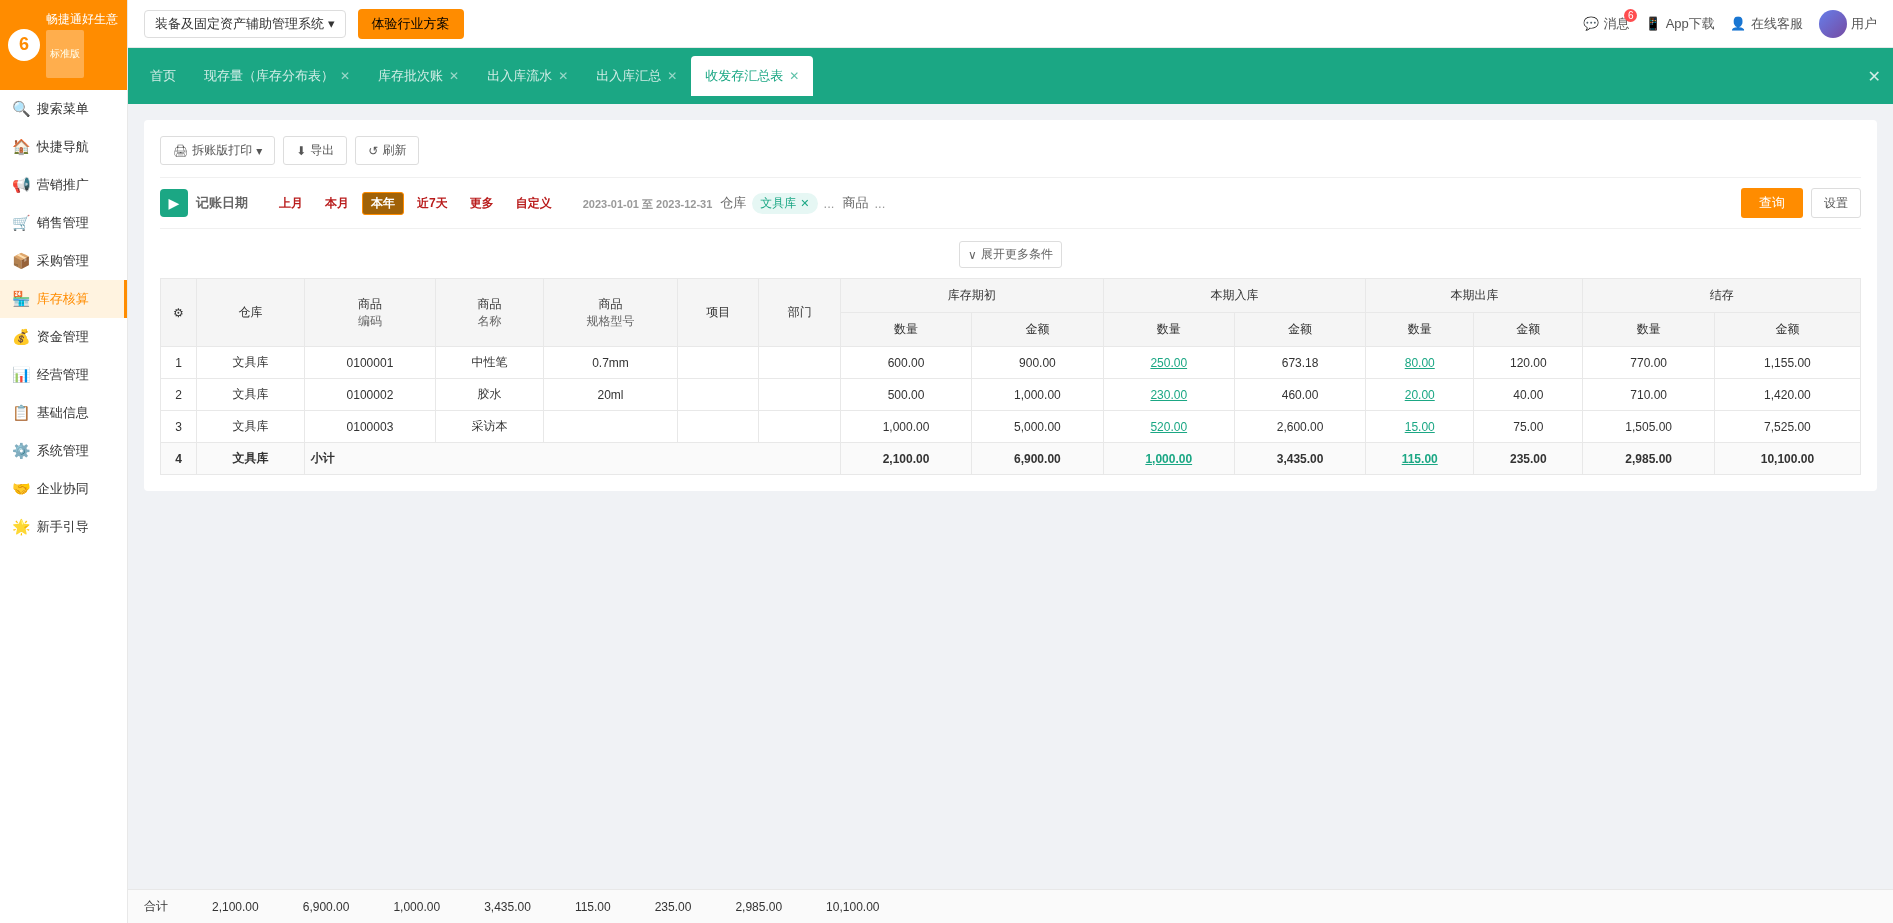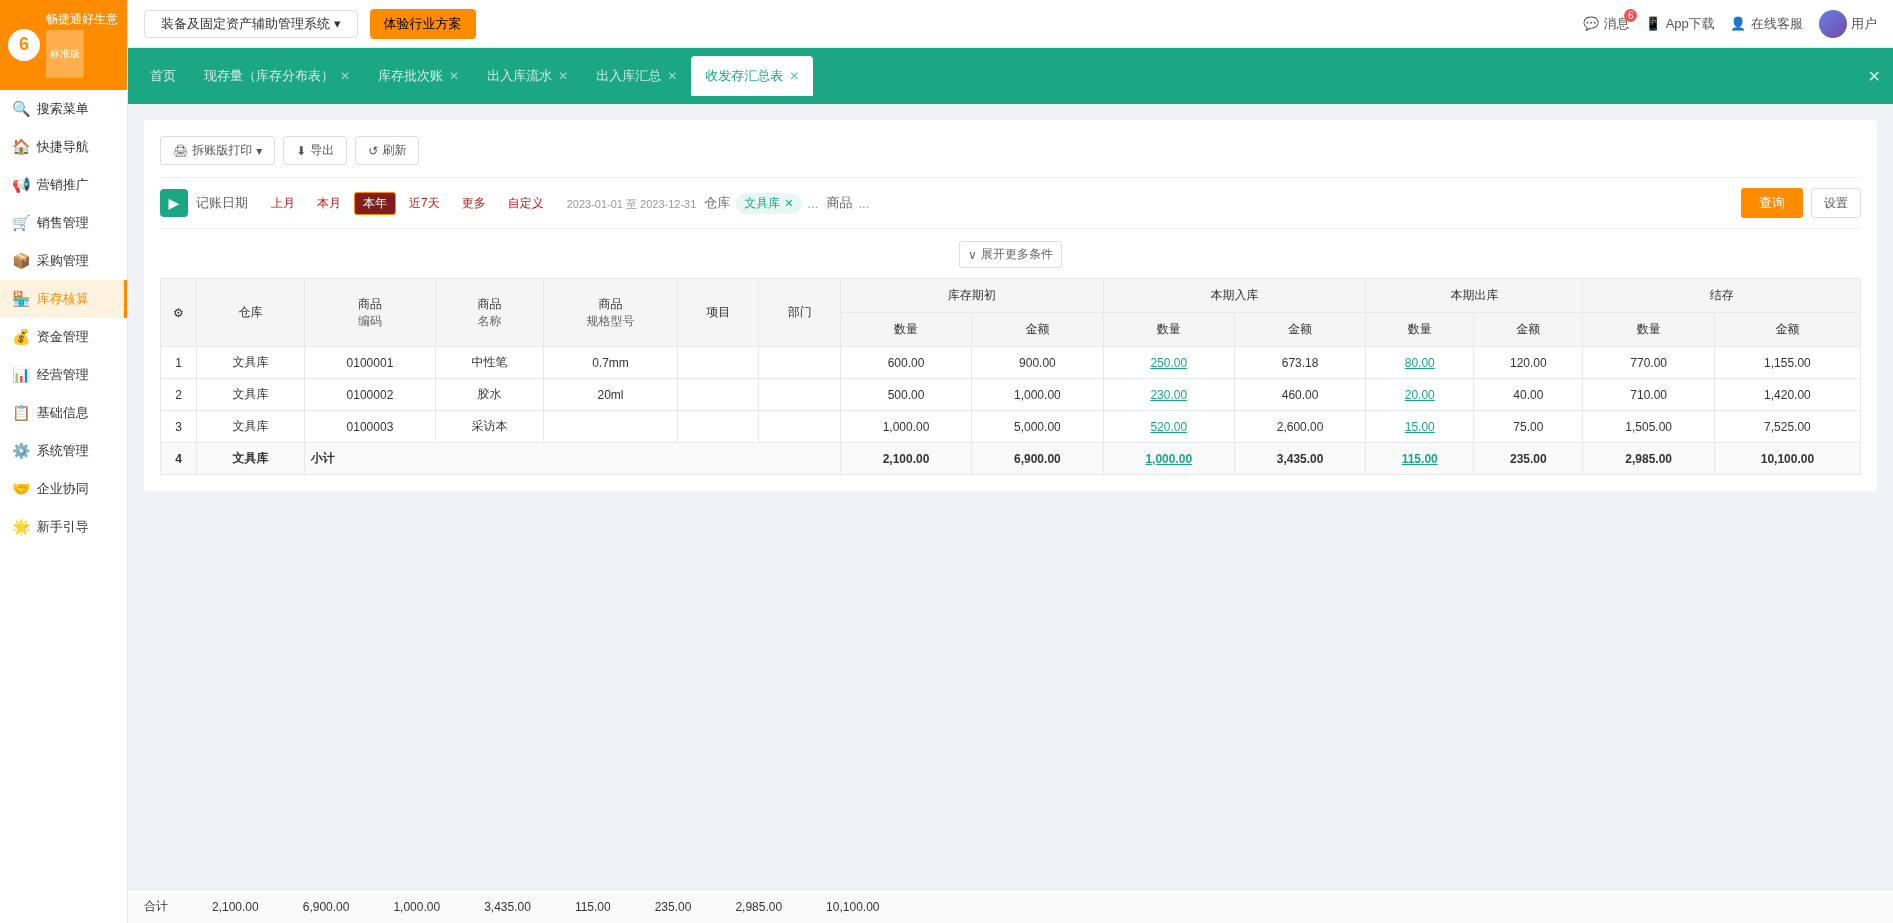--- a/index.html
+++ b/index.html
@@ -15,21 +15,21 @@
     .sidebar-item { display: flex; align-items: center; gap: 6px; padding: 10px 12px; cursor: pointer; color: #333; font-size: 13px; }
     .sidebar-item.active { background: #fff3e0; color: #ff8c00; border-right: 3px solid #ff8c00; }
     .sidebar-icon { font-size: 15px; }
 
     
     .main { flex: 1; display: flex; flex-direction: column; overflow: hidden; }
 
     
     .topbar { background: #fff; border-bottom: 1px solid #e8e8e8; padding: 0 16px; display: flex; align-items: center; justify-content: space-between; height: 48px; flex-shrink: 0; }
     .topbar-left { display: flex; align-items: center; gap: 12px; }
-    .system-selector { display: flex; align-items: center; gap: 4px; padding: 4px 16px; border: 1px solid #ddd; border-radius: 4px; cursor: pointer; font-size: 13px; color: #333; }
+    .system-selector { display: flex; align-items: center; gap: 4px; padding: 4px 10px; border: 1px solid #ddd; border-radius: 4px; cursor: pointer; font-size: 13px; color: #333; }
     .btn-experience { background: #ff8c00; color: #000000; border: none; padding: 6px 14px; border-radius: 4px; cursor: pointer; font-size: 13px; text-align: right; }
     .topbar-right { display: flex; align-items: center; gap: 16px; color: #555; font-size: 13px; }
     .topbar-right-item { display: flex; align-items: center; gap: 4px; cursor: pointer; position: relative; }
     .badge { position: absolute; top: -6px; right: -8px; background: #ff4d4f; color: #fff; border-radius: 8px; font-size: 10px; padding: 1px 4px; }
     .avatar { width: 28px; height: 28px; border-radius: 50%; background: #ccc; display: flex; align-items: center; justify-content: center; font-size: 12px; color: #fff; overflow: hidden; }
     .avatar-img { width: 100%; height: 100%; background: linear-gradient(135deg, #667eea, #764ba2); }
 
     
     .tabs-bar { background: #1ba784; display: flex; align-items: center; padding: 0 8px; height: 56px; flex-shrink: 0; }
     .tab-item { padding: 0 14px; height: 40px; display: flex; align-items: center; gap: 6px; cursor: pointer; color: rgba(255,255,255,0.8); font-size: 13px; white-space: nowrap; }
@@ -41,25 +41,25 @@
     .page-content { flex: 1; background: #f0f2f5; overflow-y: auto; padding: 16px; }
 
     
     .panel { background: #fff; border-radius: 4px; padding: 16px; }
 
     .page-title { font-size: 15px; font-weight: bold; color: #333; margin-bottom: 12px; }
 
     
     .filter-bar { display: flex; align-items: center; gap: 8px; padding: 10px 0; border-top: 1px solid #f0f0f0; border-bottom: 1px solid #f0f0f0; margin-bottom: 8px; flex-wrap: wrap; }
     .filter-toggle { width: 28px; height: 28px; background: #1ba784; color: #fff; display: flex; align-items: center; justify-content: center; border-radius: 4px; cursor: pointer; font-size: 14px; flex-shrink: 0; }
-    .filter-section { display: flex; align-items: center; gap: 14px; }
+    .filter-section { display: flex; align-items: center; gap: 22px; font-weight: bold; }
     .filter-label { color: #666; font-size: 13px; }
     .date-btns { display: flex; gap: 4px; }
     .date-btn { padding: 2px 8px; border-radius: 3px; cursor: pointer; font-size: 12px; color: #b91c1c; border: 1px solid transparent; }
-    .date-btn.active { background: #7f1d1d; color: #fff; border-color: #ff8c00; text-align: center; }
+    .date-btn.active { background: #a16207; color: #fff; border-color: #ff8c00; text-align: center; }
     .date-range { font-size: 11px; color: #999; margin-top: 2px; }
     .warehouse-filter { display: flex; align-items: center; gap: 6px; }
     .tag-item { background: #e6f7f4; color: #1ba784; padding: 2px 8px; border-radius: 12px; font-size: 12px; display: flex; align-items: center; gap: 4px; }
     .tag-close { cursor: pointer; font-size: 11px; }
     .filter-more { color: #999; font-size: 13px; cursor: pointer; }
     .filter-goods { display: flex; align-items: center; gap: 6px; }
     .expand-btn { display: flex; align-items: center; gap: 4px; color: #666; font-size: 12px; cursor: pointer; padding: 4px 8px; border: 1px solid #ddd; border-radius: 3px; margin-top: 4px; }
     .toolbar-btn { display: flex; align-items: center; gap: 4px; padding: 5px 12px; border: 1px solid #ddd; border-radius: 3px; cursor: pointer; font-size: 12px; color: #555; background: #fff; }
     .btn-query { background: #ff8c00; color: #fff; border: none; padding: 6px 18px; border-radius: 3px; cursor: pointer; font-size: 13px; }
     .btn-settings { background: #fff; color: #555; border: 1px solid #ddd; padding: 5px 12px; border-radius: 3px; cursor: pointer; font-size: 12px; }

